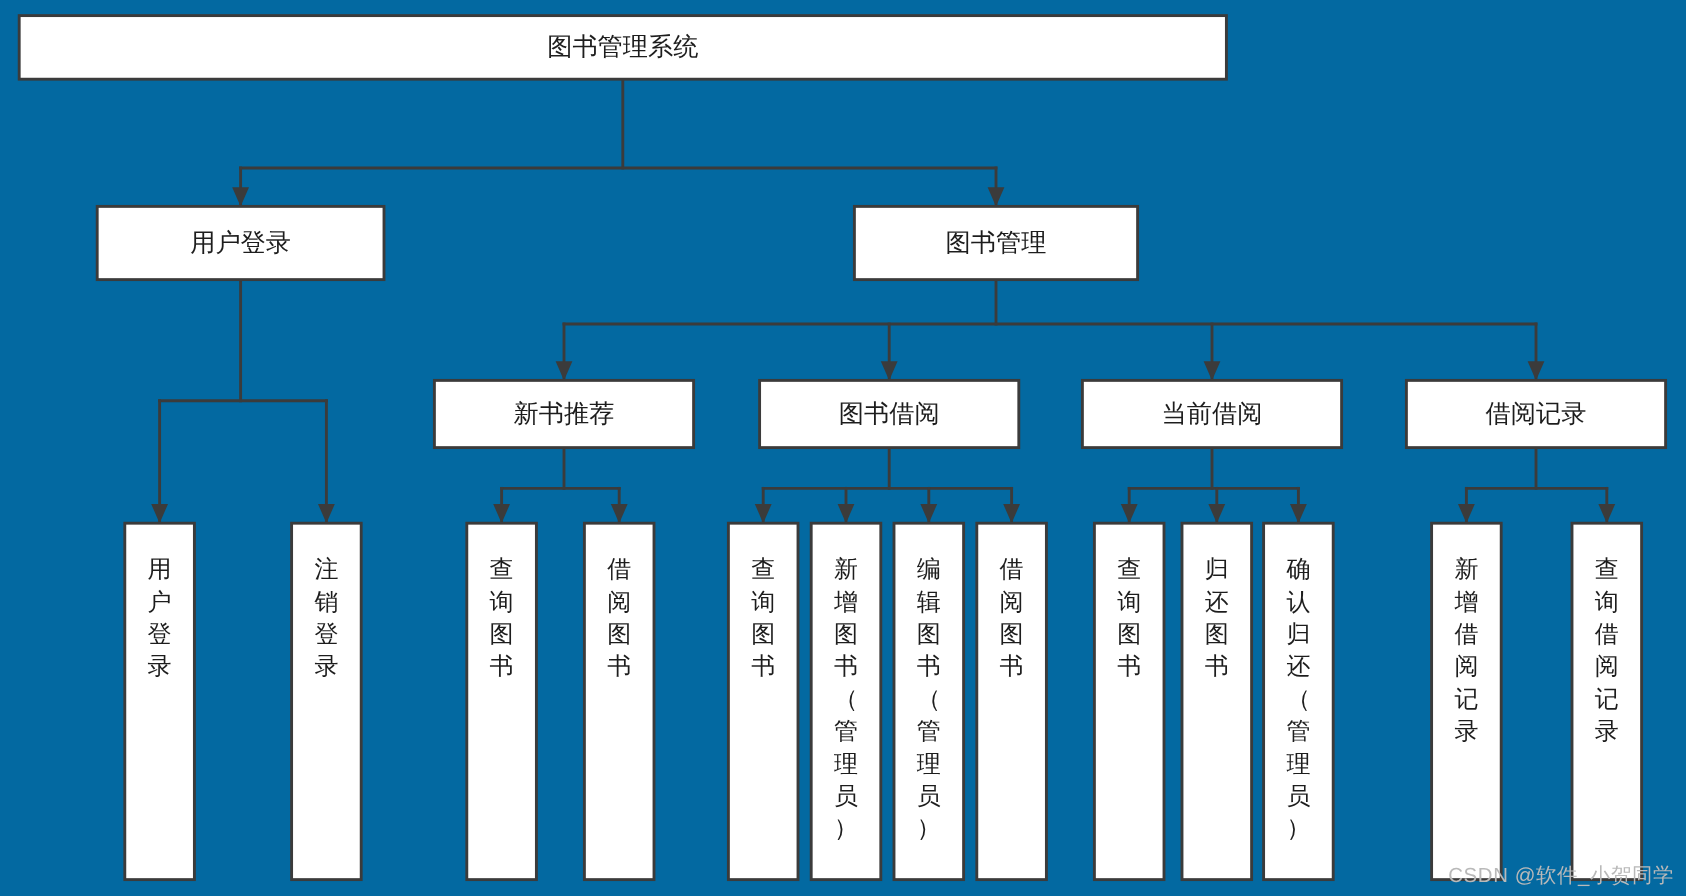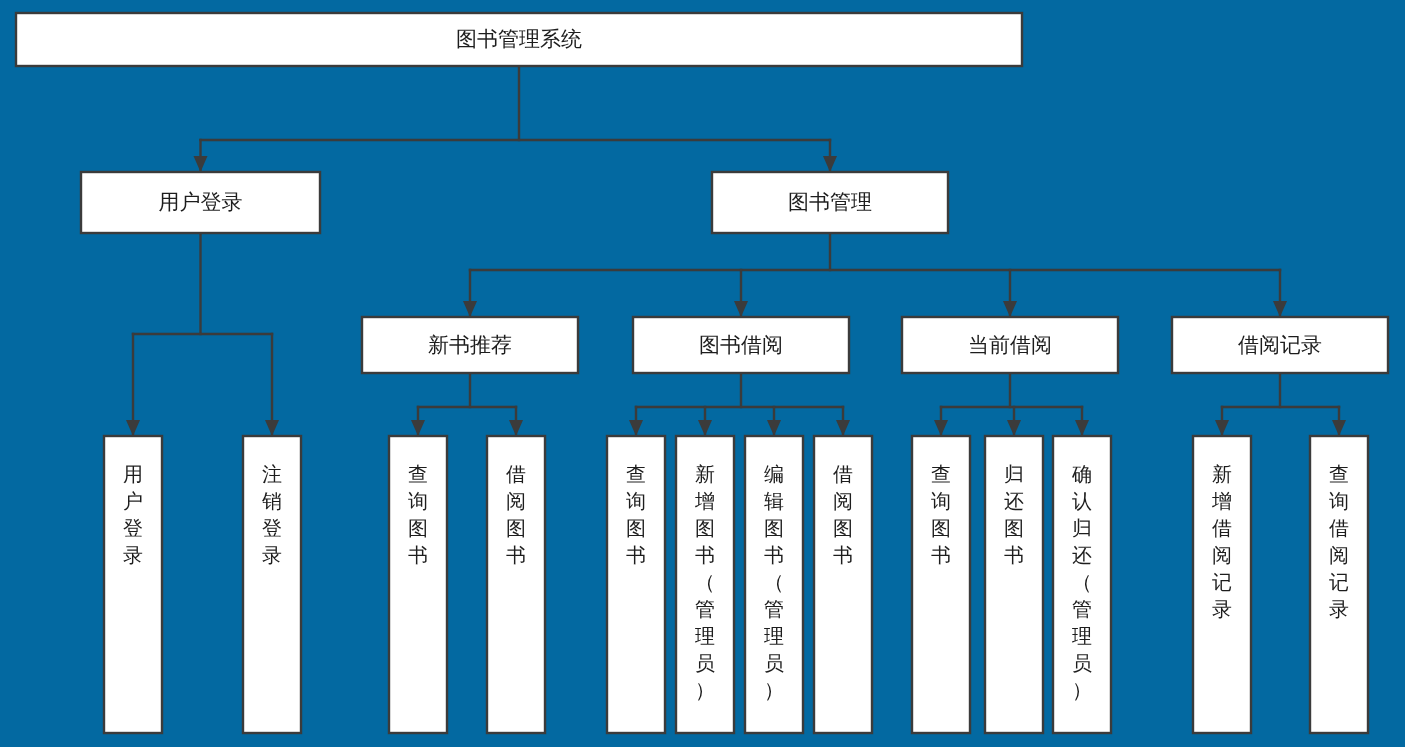--- a/index.html
+++ b/index.html
@@ -197,13 +197,14 @@
         <g>
           <rect x="1193" y="436" width="58" height="297" class="node-box"></rect>
           <text x="1222" class="node-label vertical-label"><tspan x="1222" y="476">新</tspan><tspan x="1222" y="503">增</tspan><tspan x="1222" y="530">借</tspan><tspan x="1222" y="557">阅</tspan><tspan x="1222" y="584">记</tspan><tspan x="1222" y="611">录</tspan></text>
         </g>
         <g>
           <rect x="1310" y="436" width="58" height="297" class="node-box"></rect>
           <text x="1339" class="node-label vertical-label"><tspan x="1339" y="476">查</tspan><tspan x="1339" y="503">询</tspan><tspan x="1339" y="530">借</tspan><tspan x="1339" y="557">阅</tspan><tspan x="1339" y="584">记</tspan><tspan x="1339" y="611">录</tspan></text>
         </g>
       </g>
   </svg>
+  <div class="watermark-text">CSDN @软件_小贺同学</div>
 </div>
 
 </body></html>

